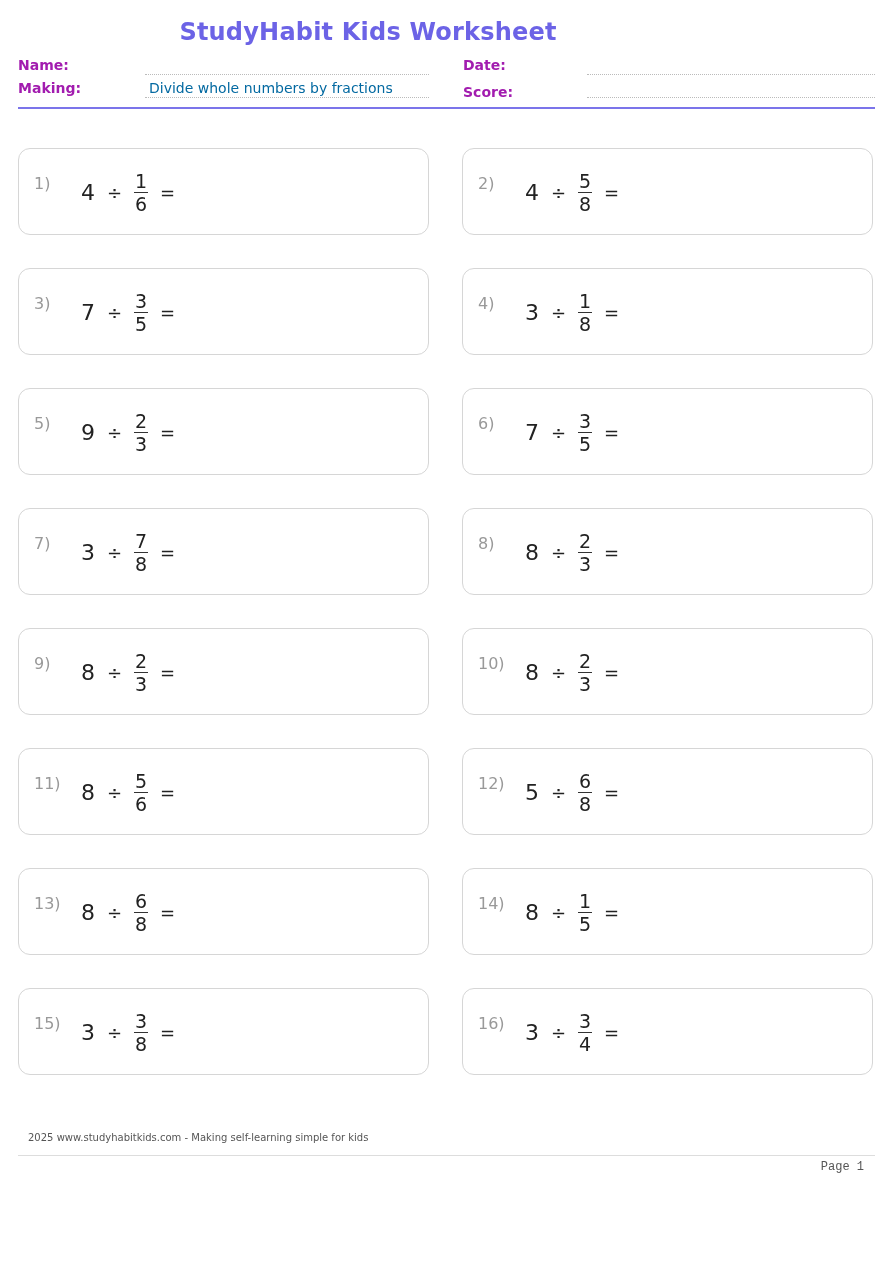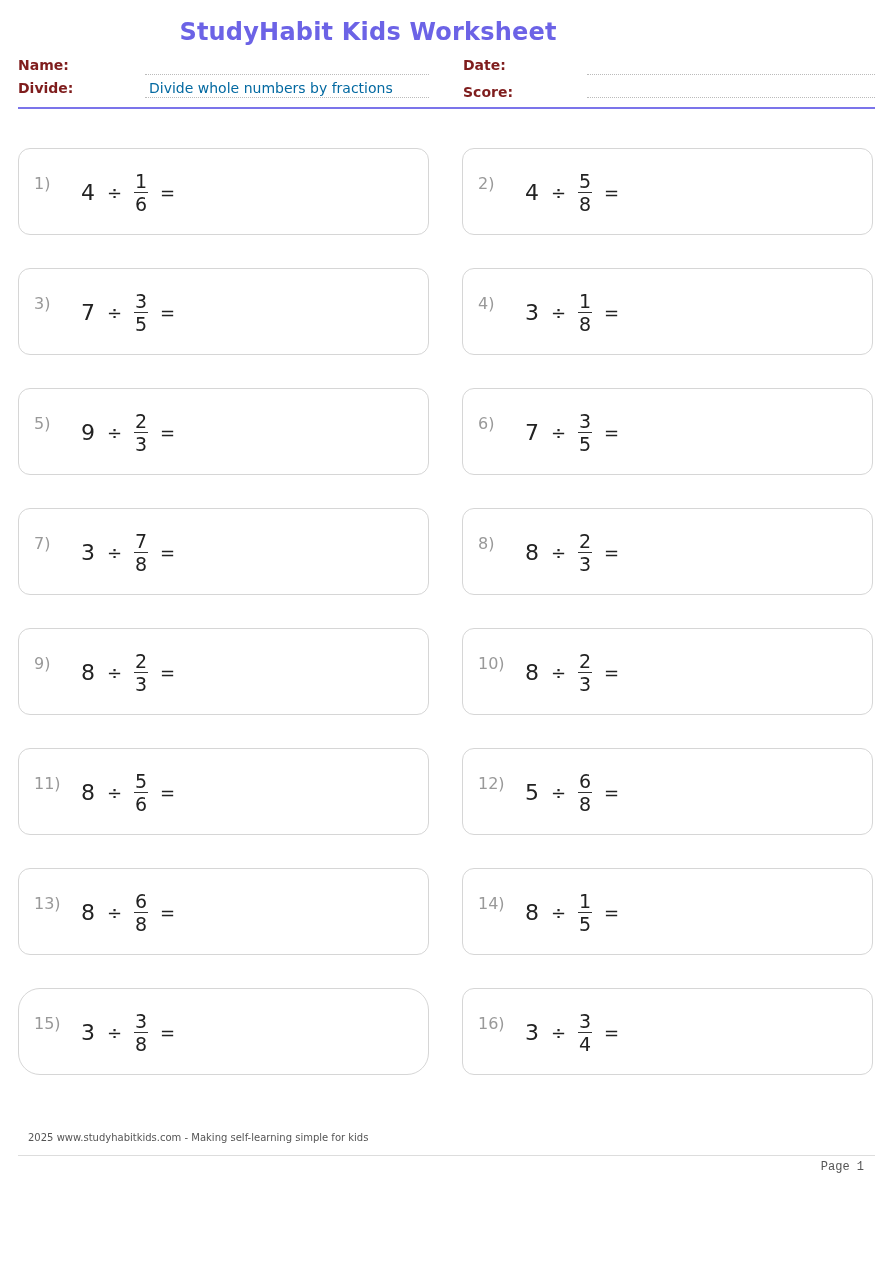--- a/index.html
+++ b/index.html
@@ -1,18 +1,18 @@
 <!DOCTYPE html>
 <html><head>
 <meta charset="utf-8">
 <style>
   html, body { margin:0; padding:0; background:#fff; }
   body { width:892px; height:1262px; position:relative; font-family:"DejaVu Sans", sans-serif; color:#222; }
   .title { position:absolute; top:18px; left:0; width:736px; text-align:center; font-size:24px; font-weight:bold; color:#6c63e6; letter-spacing:0.2px; }
-  .meta-label { position:absolute; font-size:14px; font-weight:bold; color:#7f1d1d; }
+  .meta-label { position:absolute; font-size:14px; font-weight:bold; color:#a21caf; }
   .meta-line { position:absolute; border-bottom:1px dotted #bbb; height:18px; }
   .meta-value { position:absolute; font-size:14px; color:#0369a1; }
   .rule { position:absolute; top:107px; left:18px; width:857px; height:2px; background:#7b74ea; }
   .card { position:absolute; width:411px; height:87px; border:1px solid #d6d6d6; border-radius:12px; box-sizing:border-box; background:#fff; }
   .num { position:absolute; left:15px; top:25px; font-size:16px; color:#999; }
   .expr { position:absolute; left:62px; top:0; height:87px; display:flex; align-items:center; font-size:22px; color:#222; }
   .whole { margin-right:12px; }
   .op { font-size:18px; margin-right:12px; }
   .frac { display:inline-flex; flex-direction:column; align-items:center; font-size:19px; line-height:22px; margin-right:12px; }
   .frac .bar { width:14px; height:1px; background:#333; }
@@ -24,21 +24,21 @@
 </head>
 <body>
 
 <div class="title">StudyHabit Kids Worksheet</div>
 
 <div class="meta-label" style="top:57px;left:18px;">Name:</div>
 <div class="meta-line" style="top:56px;left:145px;width:284px;"></div>
 <div class="meta-label" style="top:57px;left:463px;">Date:</div>
 <div class="meta-line" style="top:56px;left:587px;width:288px;"></div>
 
-<div class="meta-label" style="top:80px;left:18px;">Divide:</div>
+<div class="meta-label" style="top:80px;left:18px;">Making:</div>
 <div class="meta-line" style="top:79px;left:145px;width:284px;"></div>
 <div class="meta-value" style="top:80px;left:149px;">Divide whole numbers by fractions</div>
 <div class="meta-label" style="top:84px;left:463px;">Score:</div>
 <div class="meta-line" style="top:79px;left:587px;width:288px;"></div>
 
 <div class="rule"></div>
 
 <div id="problems">
     <div class="card" style="left: 18px; top: 148px;">
       <div class="num">1)</div>
@@ -215,21 +215,21 @@
         <span class="whole">8</span>
         <span class="op">÷</span>
         <span class="frac">
           <span>1</span>
           <span class="bar"></span>
           <span>5</span>
         </span>
         <span class="eq">=</span>
       </div>
     </div>
-    <div class="card" style="left: 18px; top: 988px; border-radius: 22px;">
+    <div class="card" style="left: 18px; top: 988px;">
       <div class="num">15)</div>
       <div class="expr">
         <span class="whole">3</span>
         <span class="op">÷</span>
         <span class="frac">
           <span>3</span>
           <span class="bar"></span>
           <span>8</span>
         </span>
         <span class="eq">=</span>

